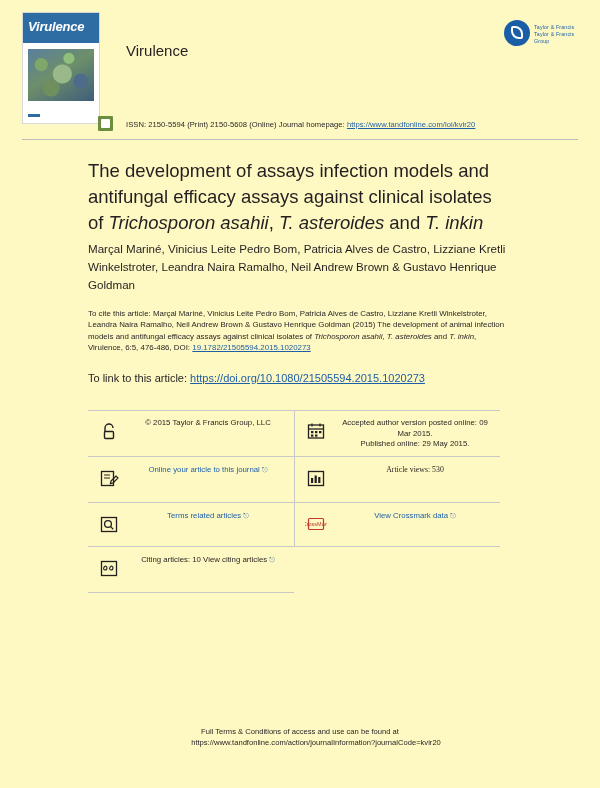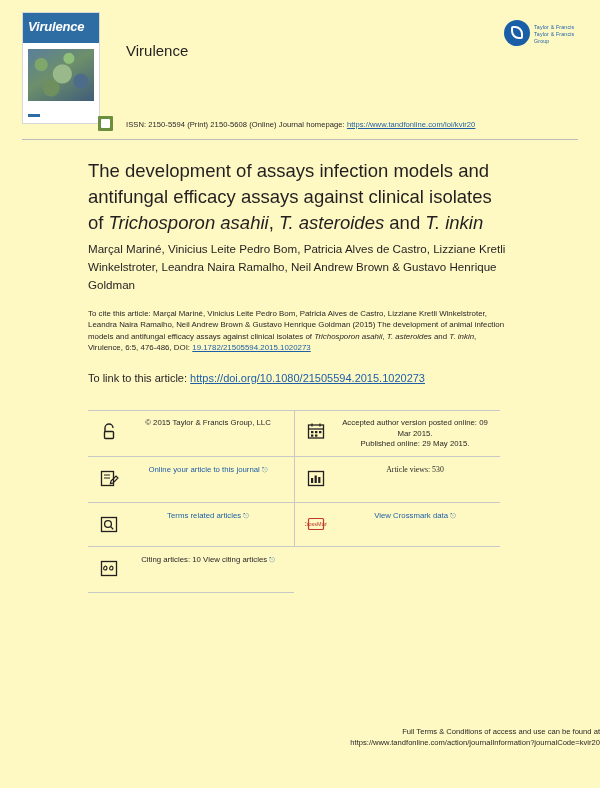--- a/index.html
+++ b/index.html
@@ -259,21 +259,21 @@
 
   
   .ic svg { display: block; }
 
   
   .footer {
     position: absolute;
     left: 0;
     top: 726px;
     width: 600px;
-    text-align: right;
+    text-align: center;
     font-size: 7.6px;
     line-height: 11px;
     color: #231f20;
   }
   .footer a { color: #231f20; text-decoration: none; padding-left: 32px; }
 </style>
 </head>
 <body>
 
 <div class="page">

